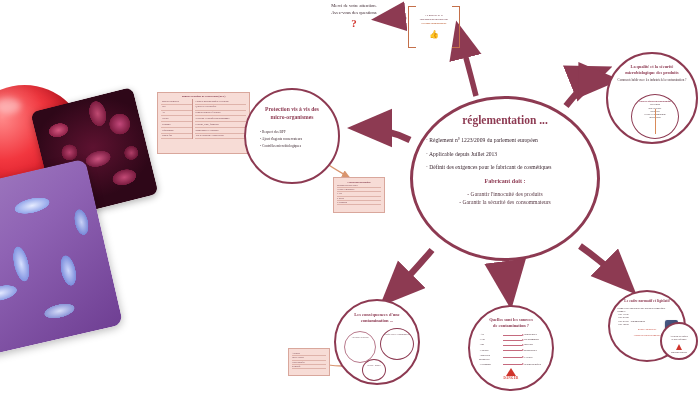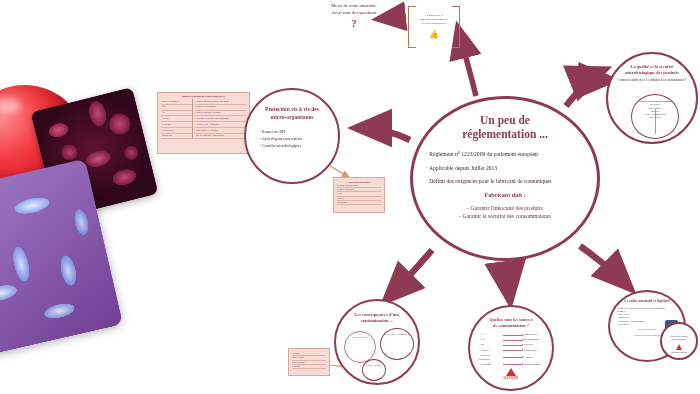--- a/index.html
+++ b/index.html
@@ -303,21 +303,20 @@
     </div>
     <div class="bullets">
       <div>- Respect des BPF</div>
       <div>- Ajout d'agents conservateurs</div>
       <div>- Contrôles microbiologiques</div>
     </div>
   </div>
 
   <div class="node" id="central">
     <div class="node-title">
-      <div>Un peu de</div>
       <div>réglementation ...</div>
     </div>
     <div class="body">
       <p>· Règlement n° 1223/2009 du parlement européen</p>
       <p>· Applicable depuis Juillet 2013</p>
       <p>· Définit des exigences pour le fabricant de cosmétiques</p>
       <div class="fab">Fabricant doit :</div>
       <div class="guar">- Garantir l'innocuité des produits</div>
       <div class="guar">- Garantir la sécurité des consommateurs</div>
     </div>

